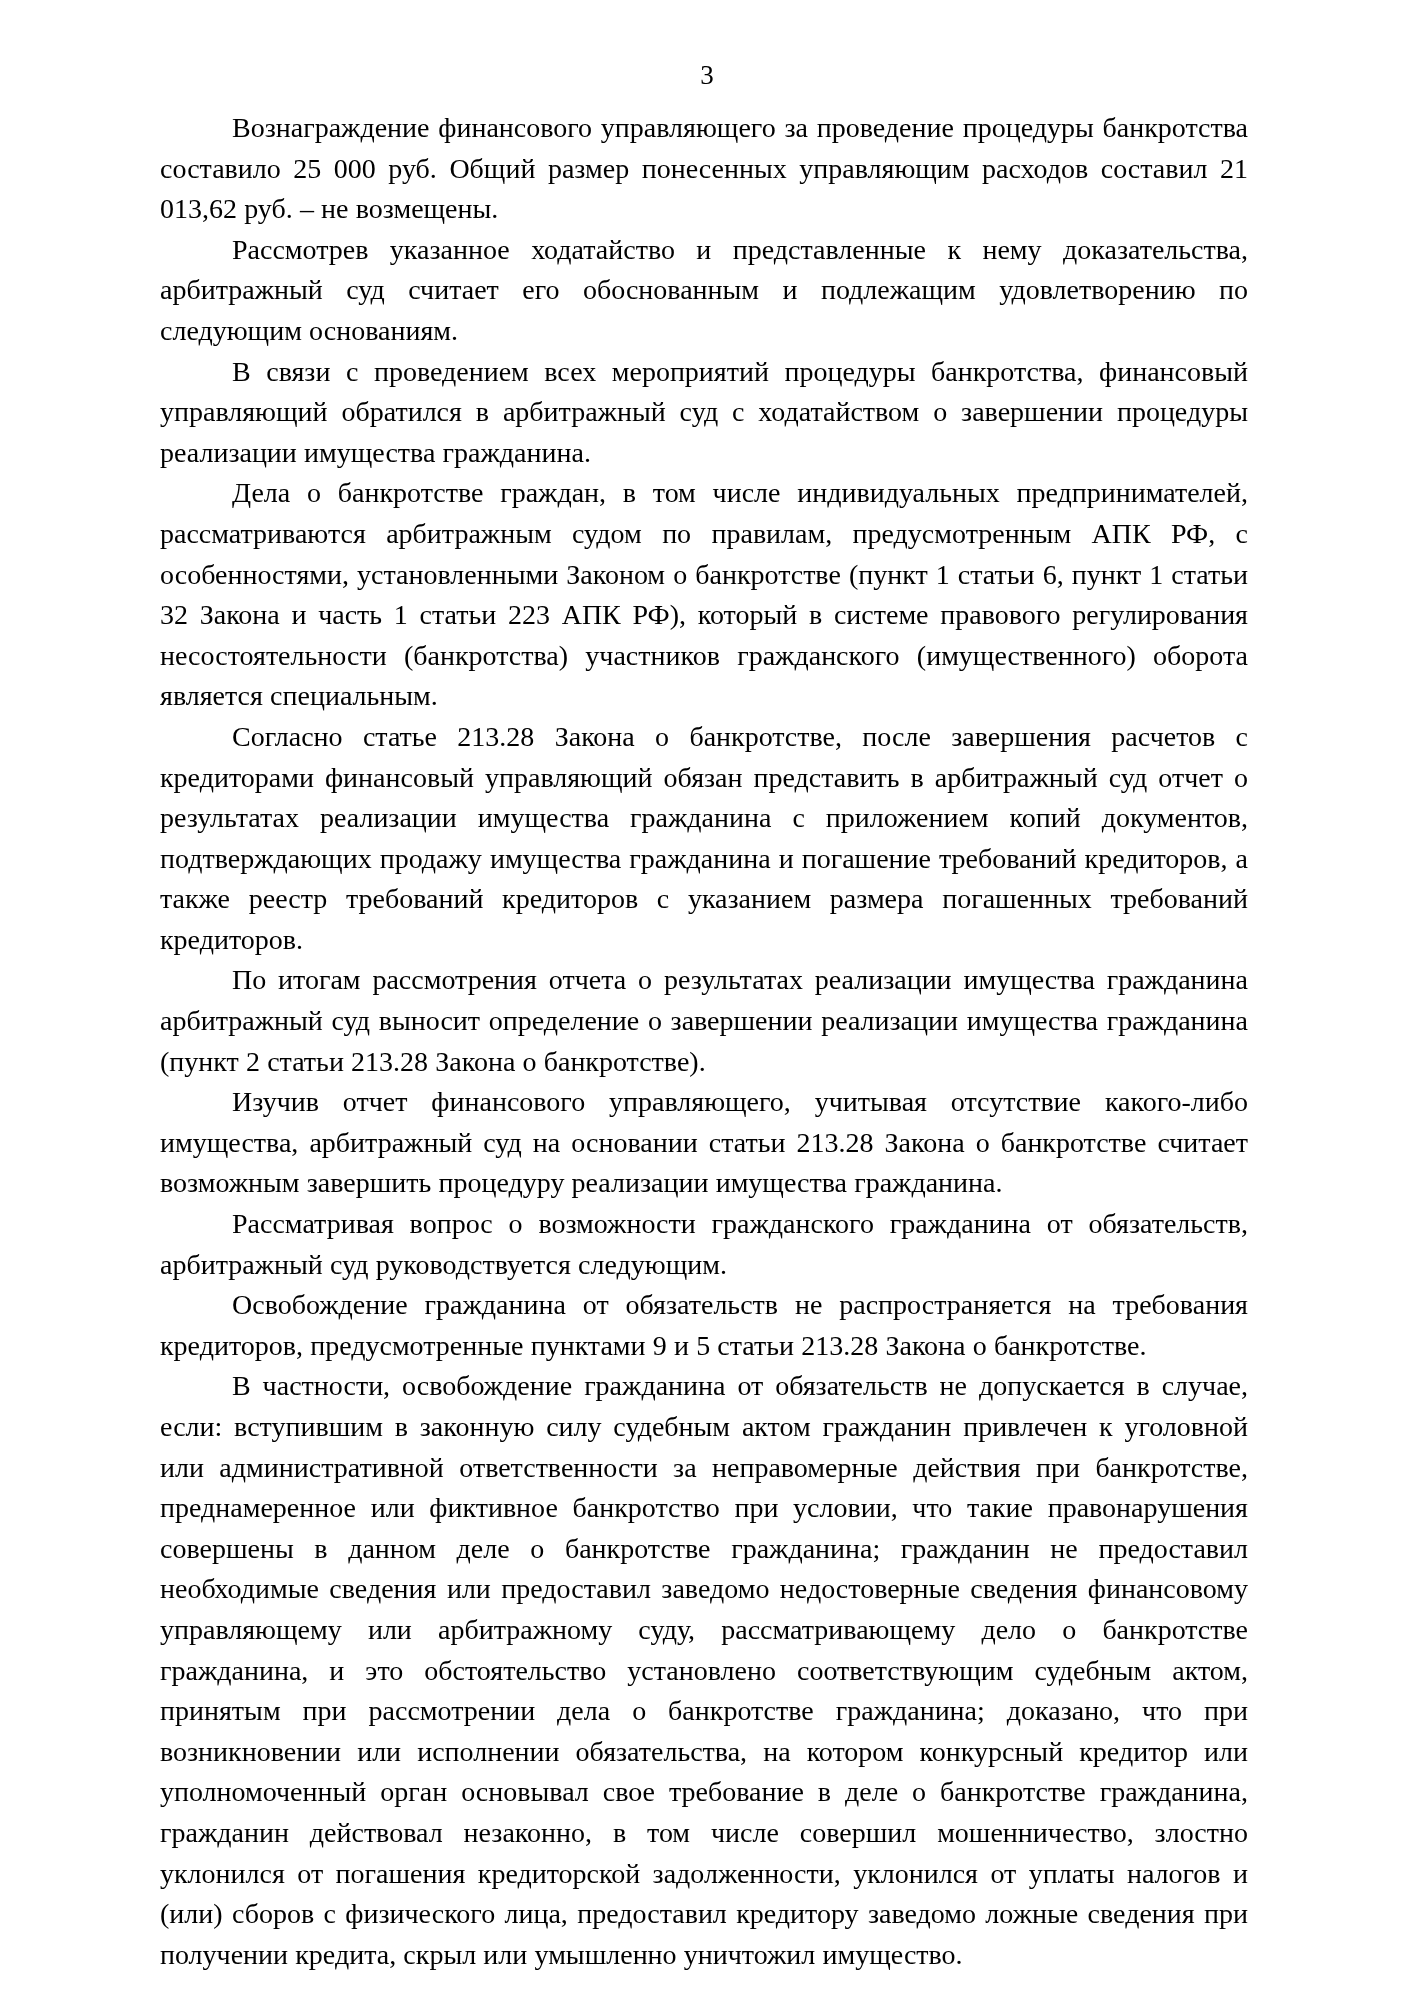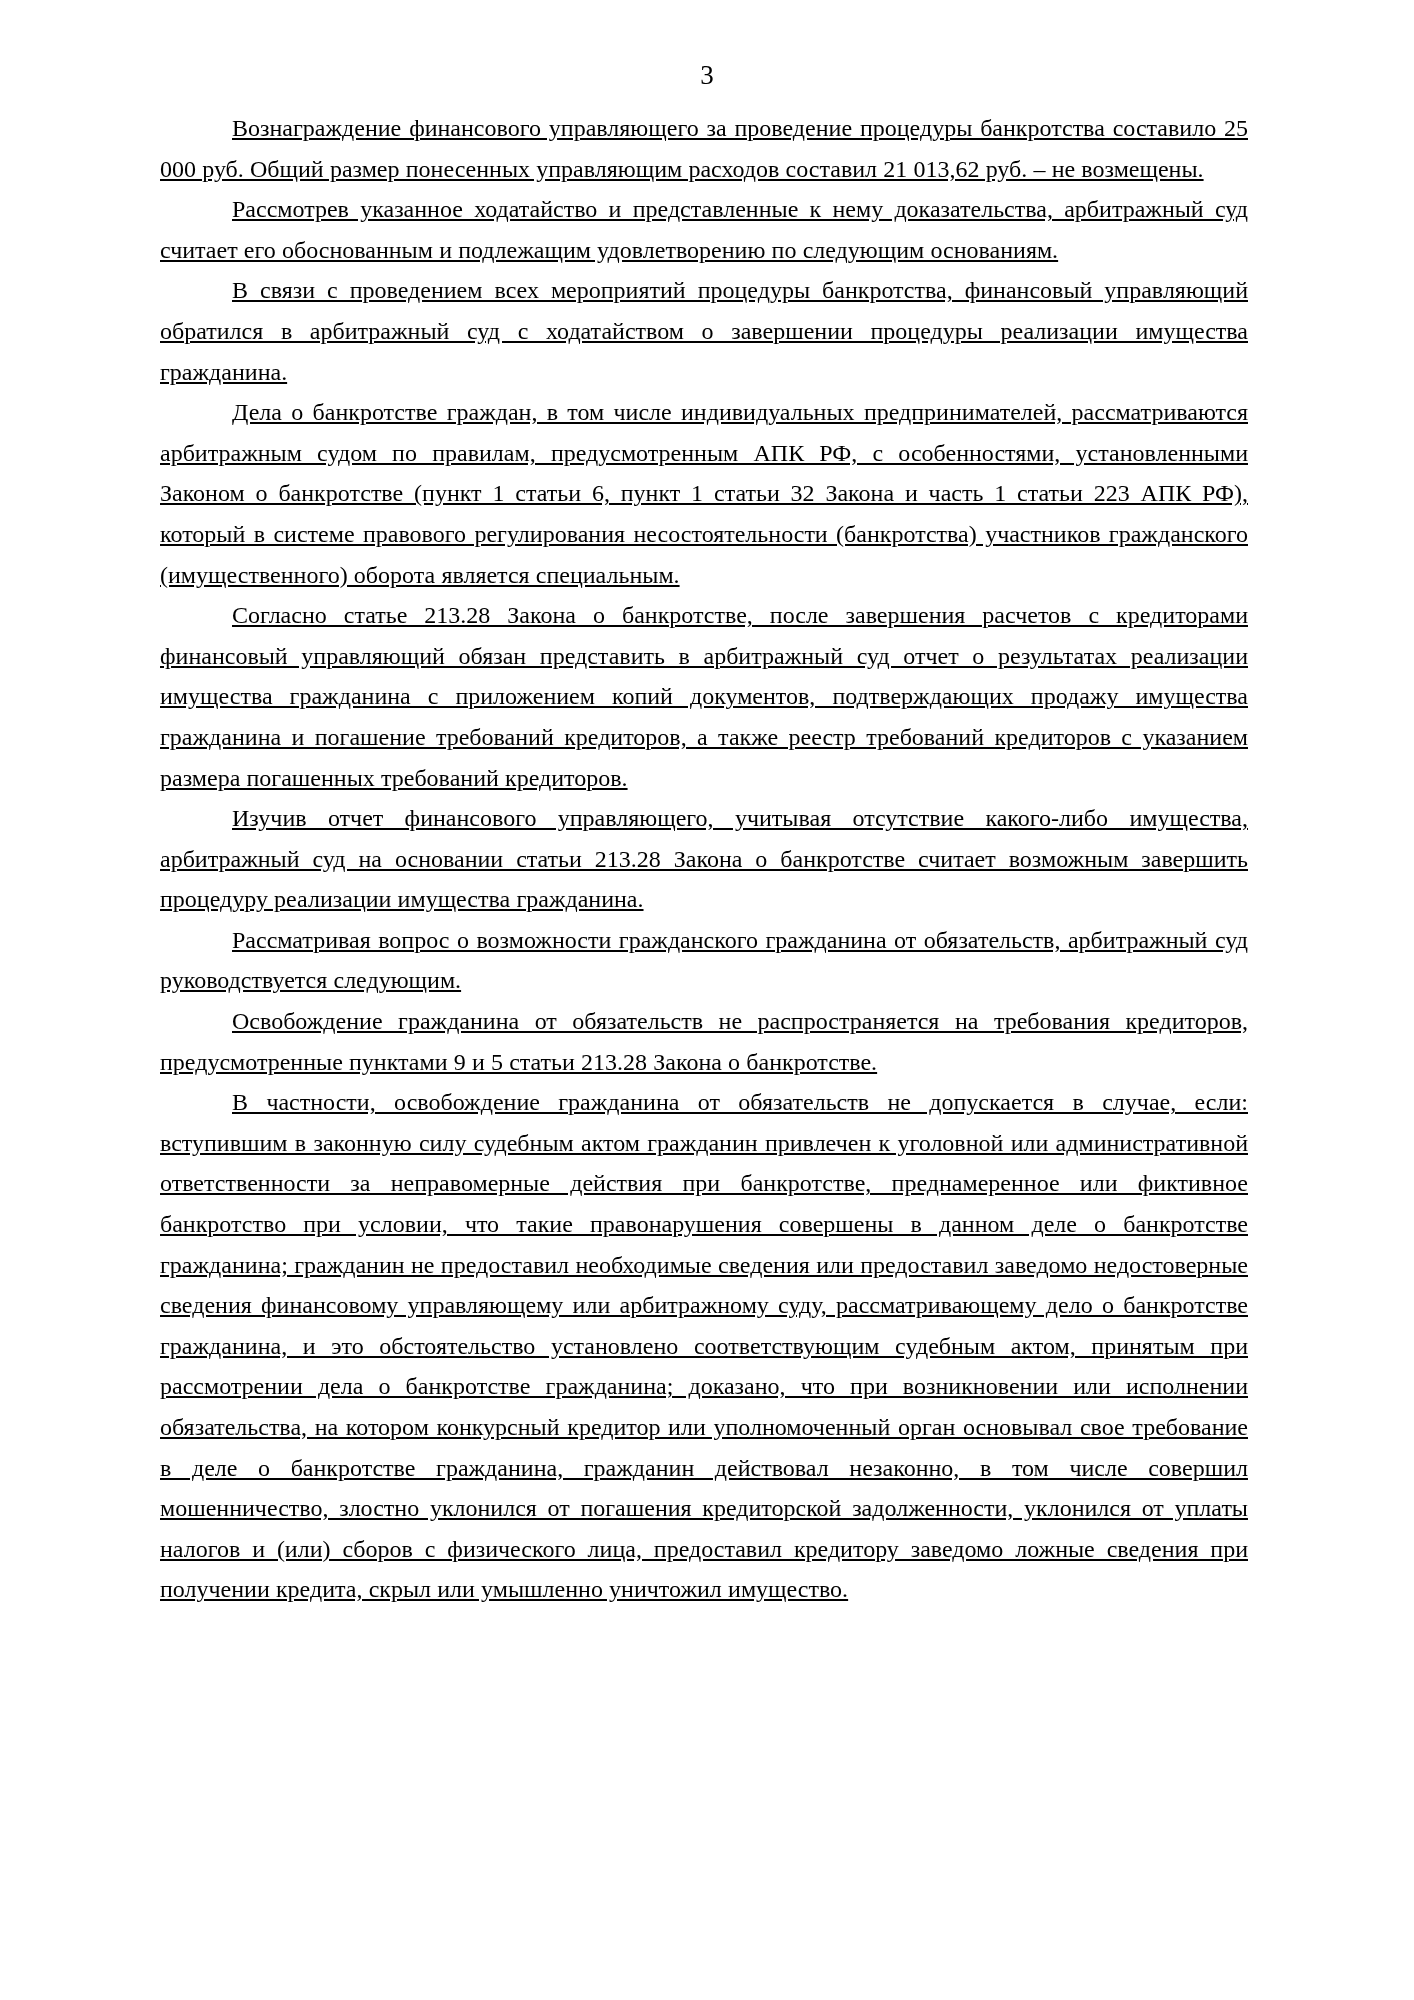--- a/index.html
+++ b/index.html
@@ -35,43 +35,43 @@
     position: absolute;
     top: 108px;
     left: 160px;
     width: 1095px;
   }
   p.para {
     margin: 0 7px 0 0;
     text-align: justify;
     text-justify: inter-word;
     text-indent: 72px;
-    font-size: 24px;
+    font-size: 28px;
     line-height: 40.6px;
     hyphens: none;
     word-spacing: 0.2px;
-    text-decoration: underline;
   }
   p.para:last-child {
     text-align: justify;
   }
   
 </style>
 </head>
 <body>
 
 <div class="page">
 
   <div class="page-number">3</div>
 
   <div class="body-text">
     <p class="para">Вознаграждение финансового управляющего за проведение процедуры банкротства составило 25 000 руб. Общий размер понесенных управляющим расходов составил 21 013,62 руб. – не возмещены.</p>
     <p class="para">Рассмотрев указанное ходатайство и представленные к нему доказательства, арбитражный суд считает его обоснованным и подлежащим удовлетворению по следующим основаниям.</p>
     <p class="para">В связи с проведением всех мероприятий процедуры банкротства, финансовый управляющий обратился в арбитражный суд с ходатайством о завершении процедуры реализации имущества гражданина.</p>
     <p class="para">Дела о банкротстве граждан, в том числе индивидуальных предпринимателей, рассматриваются арбитражным судом по правилам, предусмотренным АПК РФ, с особенностями, установленными Законом о банкротстве (пункт 1 статьи 6, пункт 1 статьи 32 Закона и часть 1 статьи 223 АПК РФ), который в системе правового регулирования несостоятельности (банкротства) участников гражданского (имущественного) оборота является специальным.</p>
     <p class="para">Согласно статье 213.28 Закона о банкротстве, после завершения расчетов с кредиторами финансовый управляющий обязан представить в арбитражный суд отчет о результатах реализации имущества гражданина с приложением копий документов, подтверждающих продажу имущества гражданина и погашение требований кредиторов, а также реестр требований кредиторов с указанием размера погашенных требований кредиторов.</p>
+    <p class="para">По итогам рассмотрения отчета о результатах реализации имущества гражданина арбитражный суд выносит определение о завершении реализации имущества гражданина (пункт 2 статьи 213.28 Закона о банкротстве).</p>
     <p class="para">Изучив отчет финансового управляющего, учитывая отсутствие какого-либо имущества, арбитражный суд на основании статьи 213.28 Закона о банкротстве считает возможным завершить процедуру реализации имущества гражданина.</p>
     <p class="para">Рассматривая вопрос о возможности гражданского гражданина от обязательств, арбитражный суд руководствуется следующим.</p>
     <p class="para">Освобождение гражданина от обязательств не распространяется на требования кредиторов, предусмотренные пунктами 9 и 5 статьи 213.28 Закона о банкротстве.</p>
     <p class="para">В частности, освобождение гражданина от обязательств не допускается в случае, если: вступившим в законную силу судебным актом гражданин привлечен к уголовной или административной ответственности за неправомерные действия при банкротстве, преднамеренное или фиктивное банкротство при условии, что такие правонарушения совершены в данном деле о банкротстве гражданина; гражданин не предоставил необходимые сведения или предоставил заведомо недостоверные сведения финансовому управляющему или арбитражному суду, рассматривающему дело о банкротстве гражданина, и это обстоятельство установлено соответствующим судебным актом, принятым при рассмотрении дела о банкротстве гражданина; доказано, что при возникновении или исполнении обязательства, на котором конкурсный кредитор или уполномоченный орган основывал свое требование в деле о банкротстве гражданина, гражданин действовал незаконно, в том числе совершил мошенничество, злостно уклонился от погашения кредиторской задолженности, уклонился от уплаты налогов и (или) сборов с физического лица, предоставил кредитору заведомо ложные сведения при получении кредита, скрыл или умышленно уничтожил имущество.</p>
   </div>
 
 </div>
 
 </body></html>

